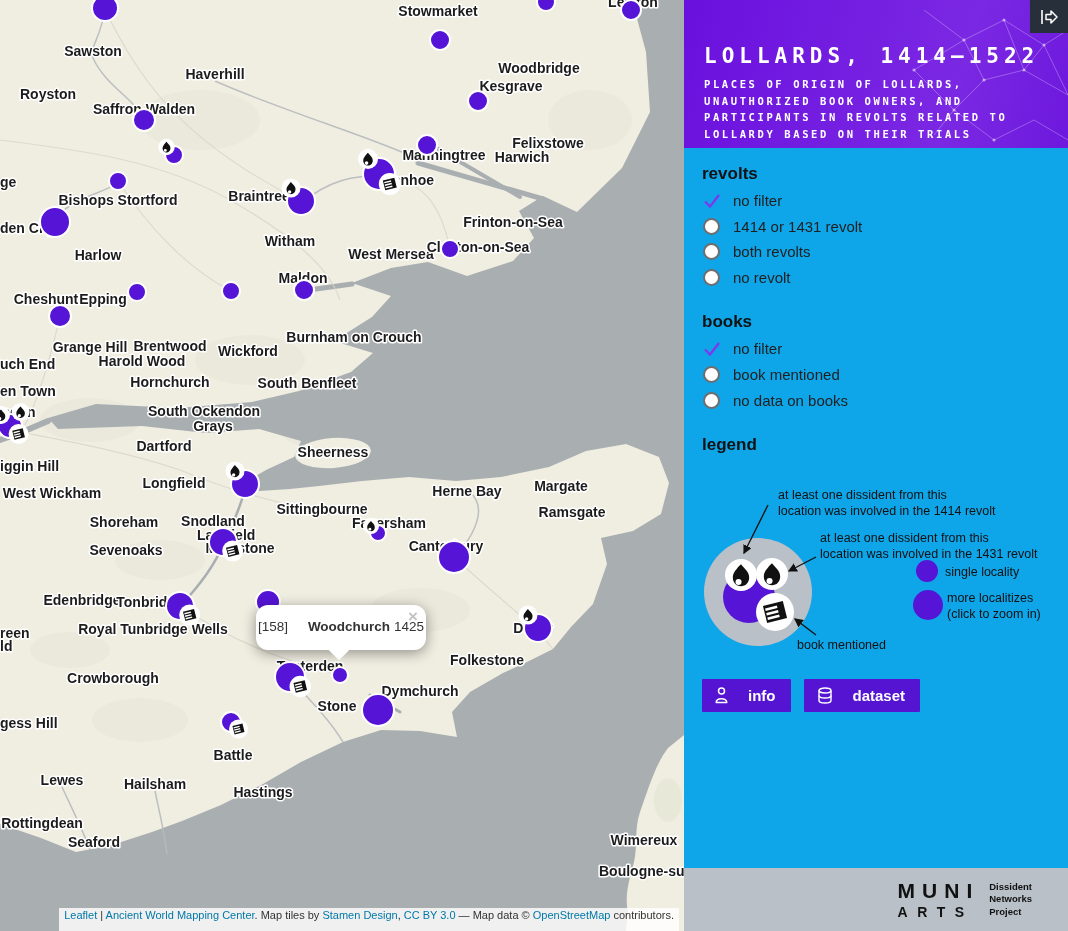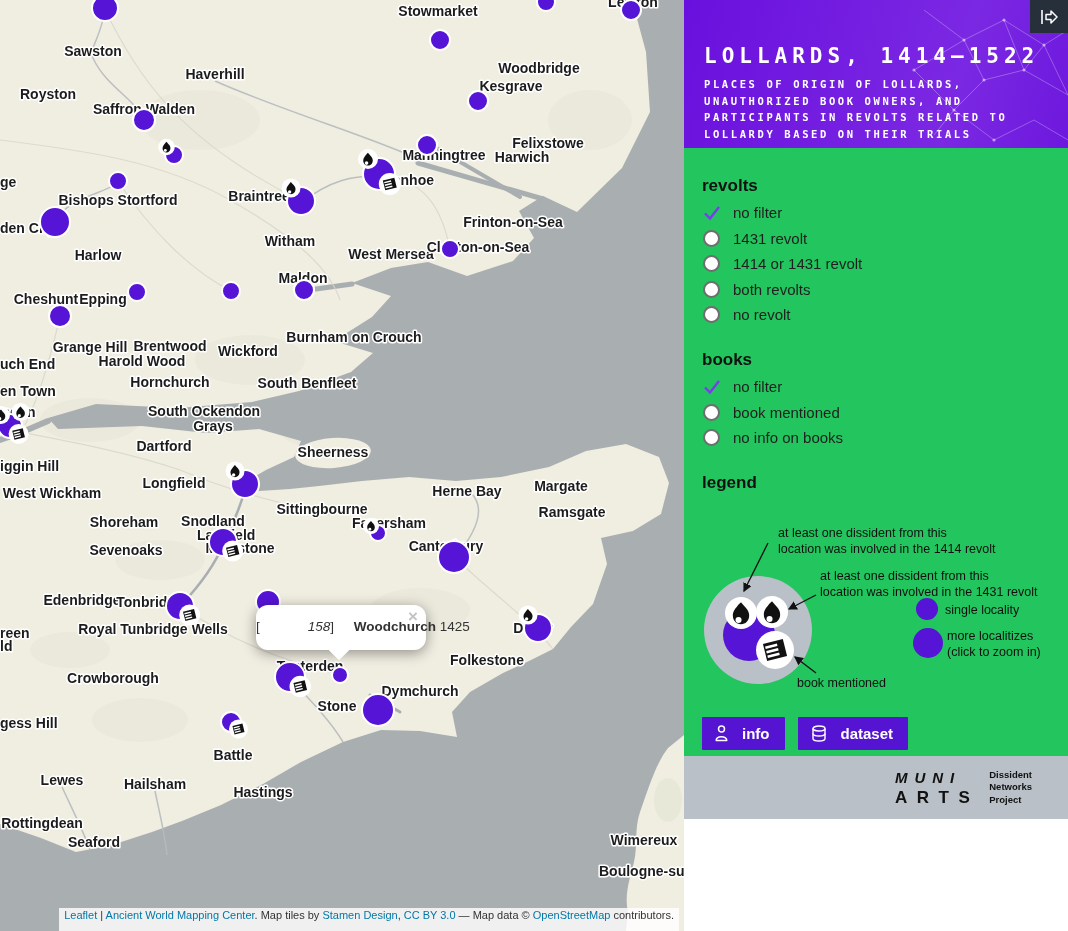--- a/index.html
+++ b/index.html
@@ -7,54 +7,54 @@
 
   
   .map{position:relative;width:684px;height:931px;background:#f0ede1;overflow:hidden;flex:0 0 684px;}
   .basemap{position:absolute;left:0;top:0;}
   .maplabel{font-family:"Liberation Sans",sans-serif;font-size:14px;font-weight:bold;fill:#1c1c1c;
             stroke:#ffffff;stroke-width:3px;paint-order:stroke;stroke-linejoin:round;}
   .popup{position:absolute;left:256px;top:605px;width:170px;height:45px;background:#fff;border-radius:12px;
          box-shadow:0 3px 14px rgba(0,0,0,.4);z-index:5;}
   .popup-tail{position:absolute;left:75px;bottom:-7px;width:16px;height:16px;background:#fff;transform:rotate(45deg);}
   .popup-text{position:absolute;left:0;right:0;top:14px;text-align:center;font-size:13.5px;color:#333;white-space:nowrap;}
-  .popup-text .num{font-style:italic;padding-left:48px;}
+  .popup-text .num{}
   .popup-text .pname{font-weight:bold;margin-left:16px;}
   .popup-close{position:absolute;top:3px;right:8px;font-size:17px;line-height:17px;color:#c3c3c3;cursor:pointer;font-weight:bold;}
   .attribution{position:absolute;right:5px;bottom:0;background:rgba(255,255,255,.82);font-size:11px;color:#333;
                padding:1px 5px 10px;white-space:nowrap;z-index:8;}
   .attribution a{color:#0078a8;text-decoration:none;cursor:pointer;}
 
   
-  .sidebar{width:384px;height:819px;background:#22c55e;display:flex;flex-direction:column;position:relative;}
+  .sidebar{width:384px;height:931px;background:#0ea5e9;display:flex;flex-direction:column;position:relative;}
   .sb-header{position:relative;height:148px;flex:0 0 148px;background:linear-gradient(105deg,#6a10de 0%,#7b28e3 70%,#6d18dd 100%);
              color:#fff;font-family:"DejaVu Sans Mono",monospace;overflow:hidden;}
   .net{position:absolute;right:0;top:0;}
   .sb-title{position:relative;margin:44px 0 0 20px;font-size:21px;font-weight:bold;letter-spacing:5px;white-space:nowrap;}
   .sb-sub{position:relative;margin:8px 0 0 20px;font-size:10.5px;font-weight:bold;letter-spacing:2.6px;line-height:16.5px;}
   .collapse-btn{position:absolute;top:0;right:0;width:38px;height:33px;background:#272f3a;display:flex;
                 align-items:center;justify-content:center;cursor:pointer;z-index:3;}
-  .sb-content{flex:1;padding:16px 0 0 18px;position:relative;margin-top:12px;}
+  .sb-content{flex:1;padding:16px 0 0 18px;position:relative;}
   .sect-h{font-size:17px;font-weight:bold;color:#111;margin:0 0 8px 0;}
   .sect{margin-bottom:18px;}
   .opt-row{display:flex;align-items:flex-start;height:25.6px;cursor:pointer;}
   .opt-icn{width:19px;display:flex;justify-content:center;align-items:center;margin-right:12px;}
   .radio{width:13px;height:13px;border:2px solid #6e6e6e;border-radius:50%;background:#fff;}
   .opt-lbl{font-size:15px;color:#1f1f1f;}
   .legend-svg{display:block;margin-left:-18px;}
   .legend-ann{font-size:12.5px;fill:#111;font-family:"Liberation Sans",sans-serif;}
   .btn-row{display:flex;gap:13px;margin-top:18px;}
   .btn{background:#5514d2;color:#fff;font-weight:bold;font-size:15px;padding:8px 15px 8px 13px;display:flex;
-       align-items:center;gap:14px;cursor:pointer;border-radius:1px;}
+       align-items:center;gap:20px;cursor:pointer;border-radius:1px;}
   .sb-footer{height:63px;flex:0 0 63px;background:#b9c0c8;display:flex;align-items:center;justify-content:flex-end;
              padding-right:36px;}
   .logo{display:flex;align-items:center;gap:10px;color:#111;}
   .muni{font-weight:bold;line-height:1;text-align:left;}
-  .muni-l1{font-size:15px;letter-spacing:7px;font-style:italic;}
-  .muni-l2{font-size:17px;letter-spacing:9.5px;margin-top:4px;}
+  .muni-l1{font-size:21px;letter-spacing:7px;}
+  .muni-l2{font-size:14px;letter-spacing:9.5px;margin-top:4px;}
   .proj{font-size:9.5px;font-weight:bold;line-height:1.3;}
 </style>
 </head>
 <body>
 
 <div class="map">
   <svg class="basemap" width="684" height="931" viewBox="0 0 684 931">
     <defs>
       <g id="flameG">
         <path d="M0,-5.6 C1.6,-3.2 4.3,-1.9 4.3,1.3 C4.3,4.1 2.4,5.9 0,5.9 C-2.4,5.9 -4.3,4.1 -4.3,1.3 C-4.3,-0.9 -2.9,-2.3 -1.7,-3.9 C-1.1,-4.7 -0.5,-5.1 0,-5.6 Z" fill="#111"></path>
@@ -380,26 +380,20 @@
               <svg width="18" height="17" viewBox="0 0 18 17">
                 <path d="M2,9.5 L7,14.5 L16,3" fill="none" stroke="#7c3aed" stroke-width="2.4"></path>
               </svg>
             </span>
             <span class="opt-lbl">no filter</span>
           </div>
           <div class="opt-row">
             <span class="opt-icn">
               <span class="radio"></span>
             </span>
-            <span class="opt-lbl">1431 revolt</span>
-          </div>
-          <div class="opt-row">
-            <span class="opt-icn">
-              <span class="radio"></span>
-            </span>
             <span class="opt-lbl">1414 or 1431 revolt</span>
           </div>
           <div class="opt-row">
             <span class="opt-icn">
               <span class="radio"></span>
             </span>
             <span class="opt-lbl">both revolts</span>
           </div>
           <div class="opt-row">
             <span class="opt-icn">
@@ -421,21 +415,21 @@
           <div class="opt-row">
             <span class="opt-icn">
               <span class="radio"></span>
             </span>
             <span class="opt-lbl">book mentioned</span>
           </div>
           <div class="opt-row">
             <span class="opt-icn">
               <span class="radio"></span>
             </span>
-            <span class="opt-lbl">no info on books</span>
+            <span class="opt-lbl">no data on books</span>
           </div>
         </div>
       </div>
 
     <div class="sect-h" style="margin-bottom:4px;">legend</div>
     <svg class="legend-svg" width="384" height="202" viewBox="0 0 384 202">
       <circle cx="74" cy="133" r="54" fill="#b9c0c7"></circle>
       <circle cx="65" cy="138" r="26" fill="#5614d6"></circle>
       <g>
         <circle cx="57" cy="116" r="16" fill="#fff"></circle>

